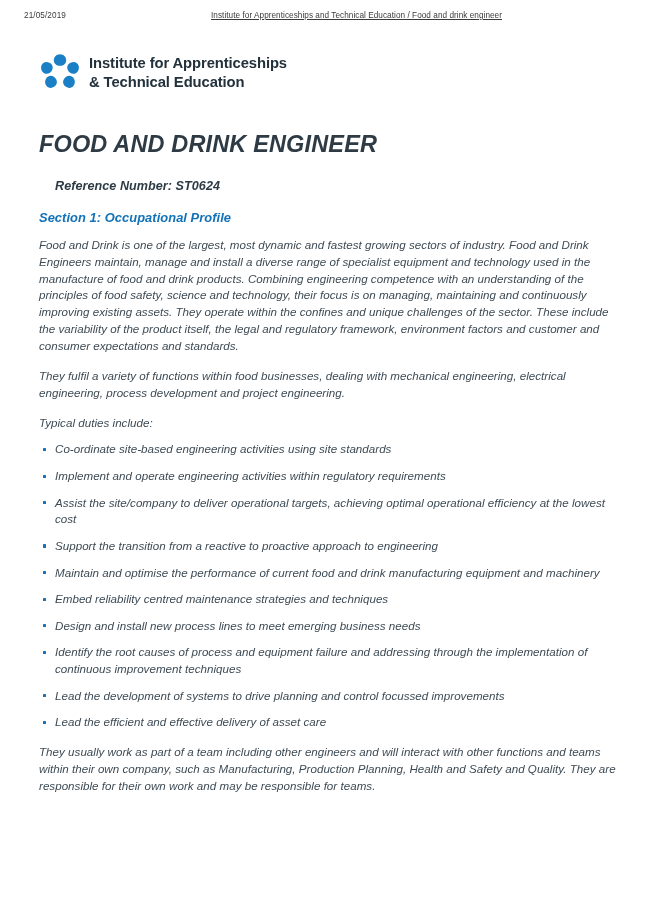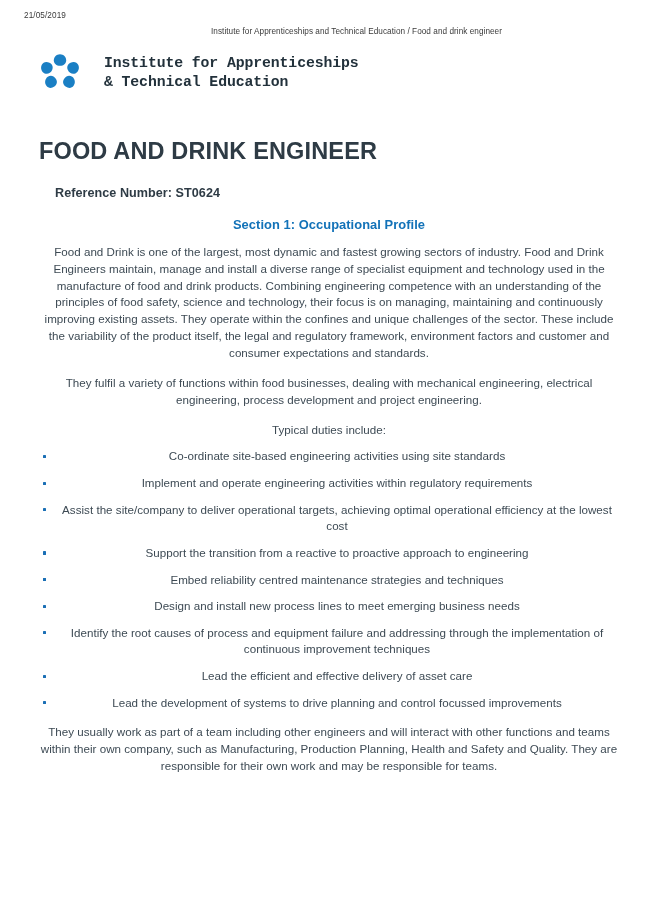--- a/index.html
+++ b/index.html
@@ -38,59 +38,61 @@
   .doc-header .hdr-date {
     position: absolute;
     left: 24px;
     top: 0;
     white-space: nowrap;
     letter-spacing: 0.1px;
   }
   .doc-header .hdr-breadcrumb {
     position: absolute;
     left: 211px;
-    top: 16px;
+    top: 0;
     white-space: nowrap;
     letter-spacing: 0.05px;
+    text-decoration: underline;
   }
 
   
   .logo-block {
     position: absolute;
     left: 39px;
     top: 52px;
     display: flex;
     align-items: center;
   }
   .logo-mark {
     width: 42px;
     height: 42px;
     flex: 0 0 42px;
     display: block;
   }
   .logo-wordmark {
-    margin-left: 23px;
-    font-family: Liberation Mono, monospace;
+    margin-left: 8px;
+    font-family: Liberation Sans, sans-serif;
     font-weight: bold;
     font-size: 14.8px;
     line-height: 1.28;
     color: #22313b;
     letter-spacing: -0.1px;
     white-space: nowrap;
   }
   .logo-wordmark .wm-line {
     display: block;
   }
 
   
   .content {
     position: absolute;
     left: 39px;
-    top: 138px;
+    top: 131px;
     width: 580px;
+    font-style: italic;
   }
 
   h1.doc-title {
     margin: 0;
     font-size: 23.5px;
     font-weight: bold;
     letter-spacing: 0.15px;
     color: #2e3b45;
     line-height: 1.12;
     font-family: "Liberation Sans", sans-serif;
@@ -113,49 +115,47 @@
     line-height: 1.2;
   }
 
   h3.section-minor {
     margin: 17px 0 0 0;
     font-size: 12.9px;
     font-weight: bold;
     color: #1272b8;
     letter-spacing: 0.05px;
     line-height: 1.2;
-    text-align: center;
   }
 
   p.body-para {
     margin: 11px 0 0 0;
     font-size: 11.6px;
     line-height: 1.455;
     color: #3d4a54;
     letter-spacing: 0.02px;
-    text-align: center;
+    text-align: left;
   }
   p.body-para.tight {
     margin-top: 13px;
   }
 
   ul.duty-list {
     margin: 10px 0 0 0;
     padding: 0;
     list-style: none;
   }
   ul.duty-list li {
     position: relative;
     margin: 0 0 10px 0;
     padding-left: 16px;
     font-size: 11.6px;
     line-height: 1.435;
     color: #3d4a54;
     letter-spacing: 0.02px;
-    text-align: center;
   }
   ul.duty-list li:last-child {
     margin-bottom: 0;
   }
   ul.duty-list li .bullet-dot {
     position: absolute;
     left: 4px;
     top: 6.5px;
     width: 3.2px;
     height: 3.2px;
@@ -208,25 +208,25 @@
 
     <p class="body-para tight">They fulfil a variety of functions within food businesses, dealing with mechanical engineering, electrical engineering, process development and project engineering.</p>
 
     <p class="body-para tight">Typical duties include:</p>
 
     <ul class="duty-list">
       <li><span class="bullet-dot"></span><span>Co-ordinate site-based engineering activities using site standards</span></li>
       <li><span class="bullet-dot"></span><span>Implement and operate engineering activities within regulatory requirements</span></li>
       <li><span class="bullet-dot"></span><span>Assist the site/company to deliver operational targets, achieving optimal operational efficiency at the lowest cost</span></li>
       <li><span class="bullet-dot"></span><span>Support the transition from a reactive to proactive approach to engineering</span></li>
-      <li><span class="bullet-dot"></span></li>
+      <li><span class="bullet-dot"></span><span>Maintain and optimise the performance of current food and drink manufacturing equipment and machinery</span></li>
       <li><span class="bullet-dot"></span><span>Embed reliability centred maintenance strategies and techniques</span></li>
       <li><span class="bullet-dot"></span><span>Design and install new process lines to meet emerging business needs</span></li>
       <li><span class="bullet-dot"></span><span>Identify the root causes of process and equipment failure and addressing through the implementation of continuous improvement techniques</span></li>
+      <li><span class="bullet-dot"></span><span>Lead the development of systems to drive planning and control focussed improvements</span></li>
       <li><span class="bullet-dot"></span><span>Lead the efficient and effective delivery of asset care</span></li>
-      <li><span class="bullet-dot"></span><span>Lead the development of systems to drive planning and control focussed improvements</span></li>
     </ul>
 
     <p class="body-para tight">They usually work as part of a team including other engineers and will interact with other functions and teams within their own company, such as Manufacturing, Production Planning, Health and Safety and Quality. They are responsible for their own work and may be responsible for teams.</p>
 
 
   </div>
 </div>
 
 </body></html>

